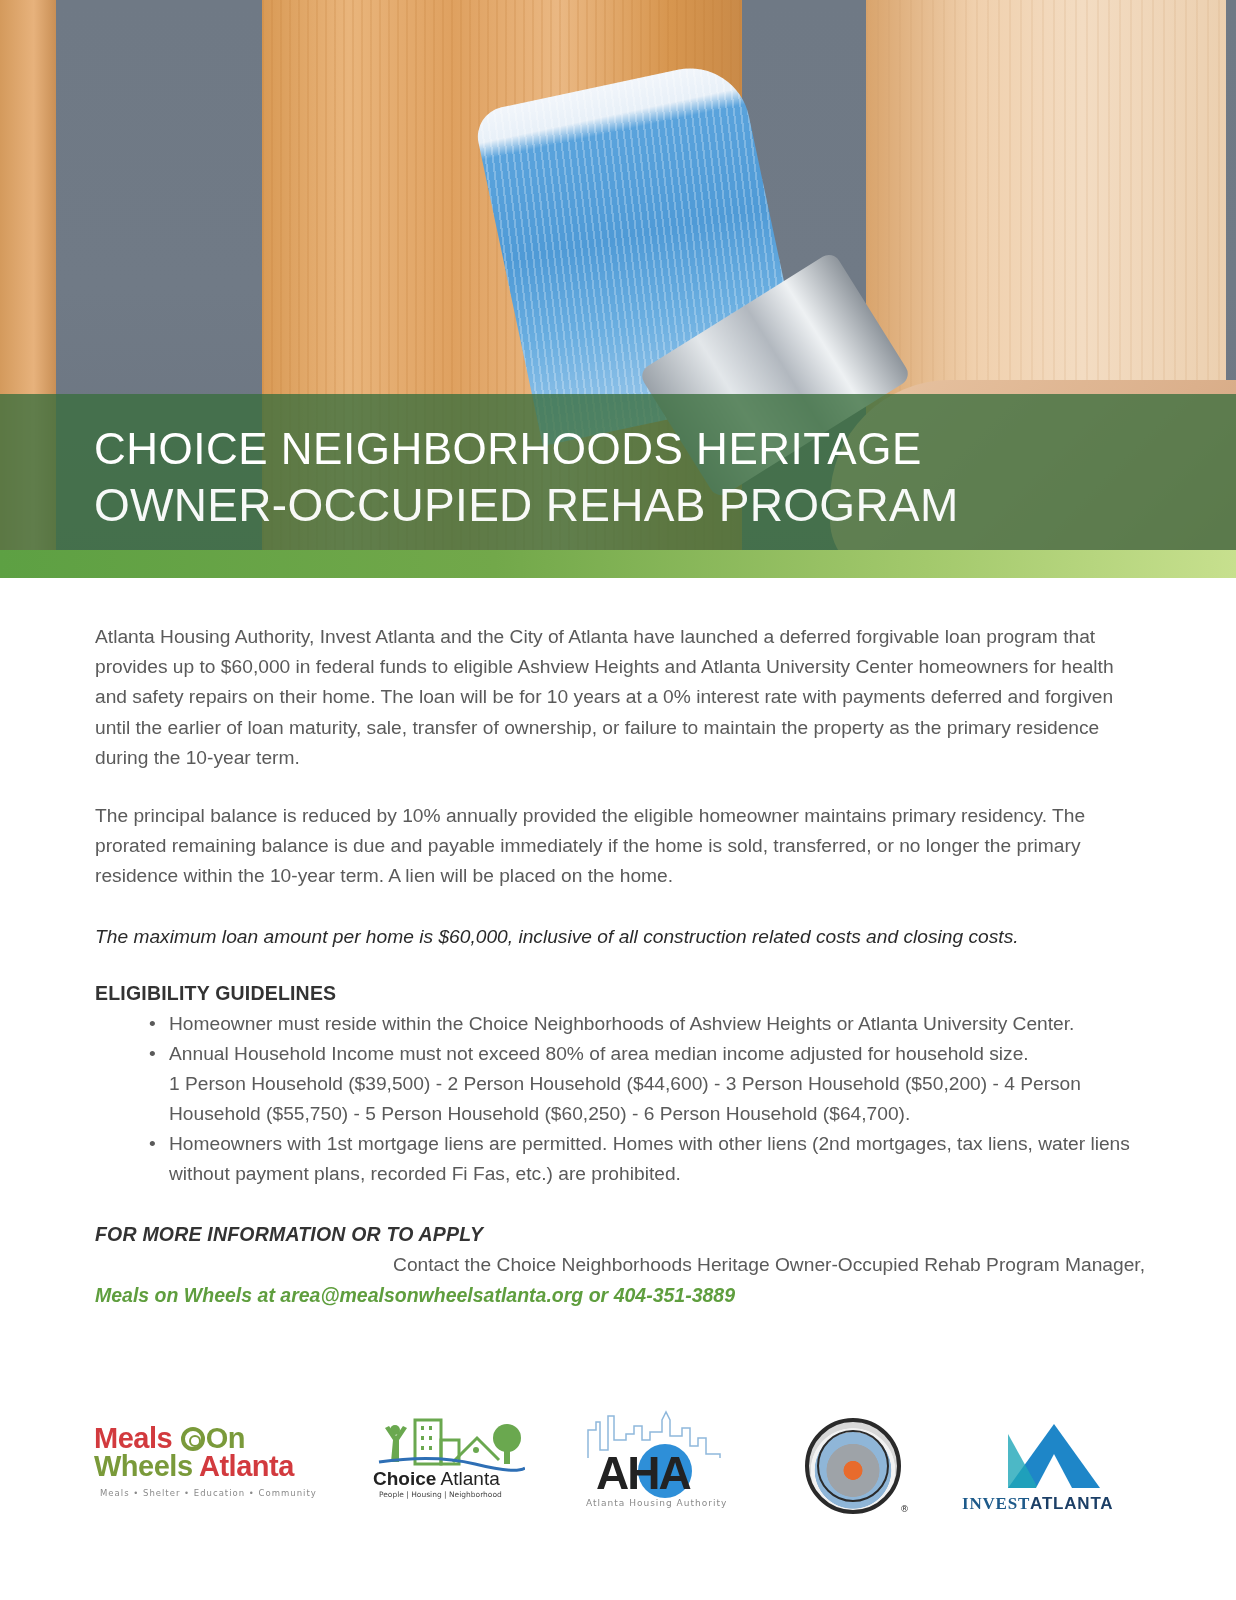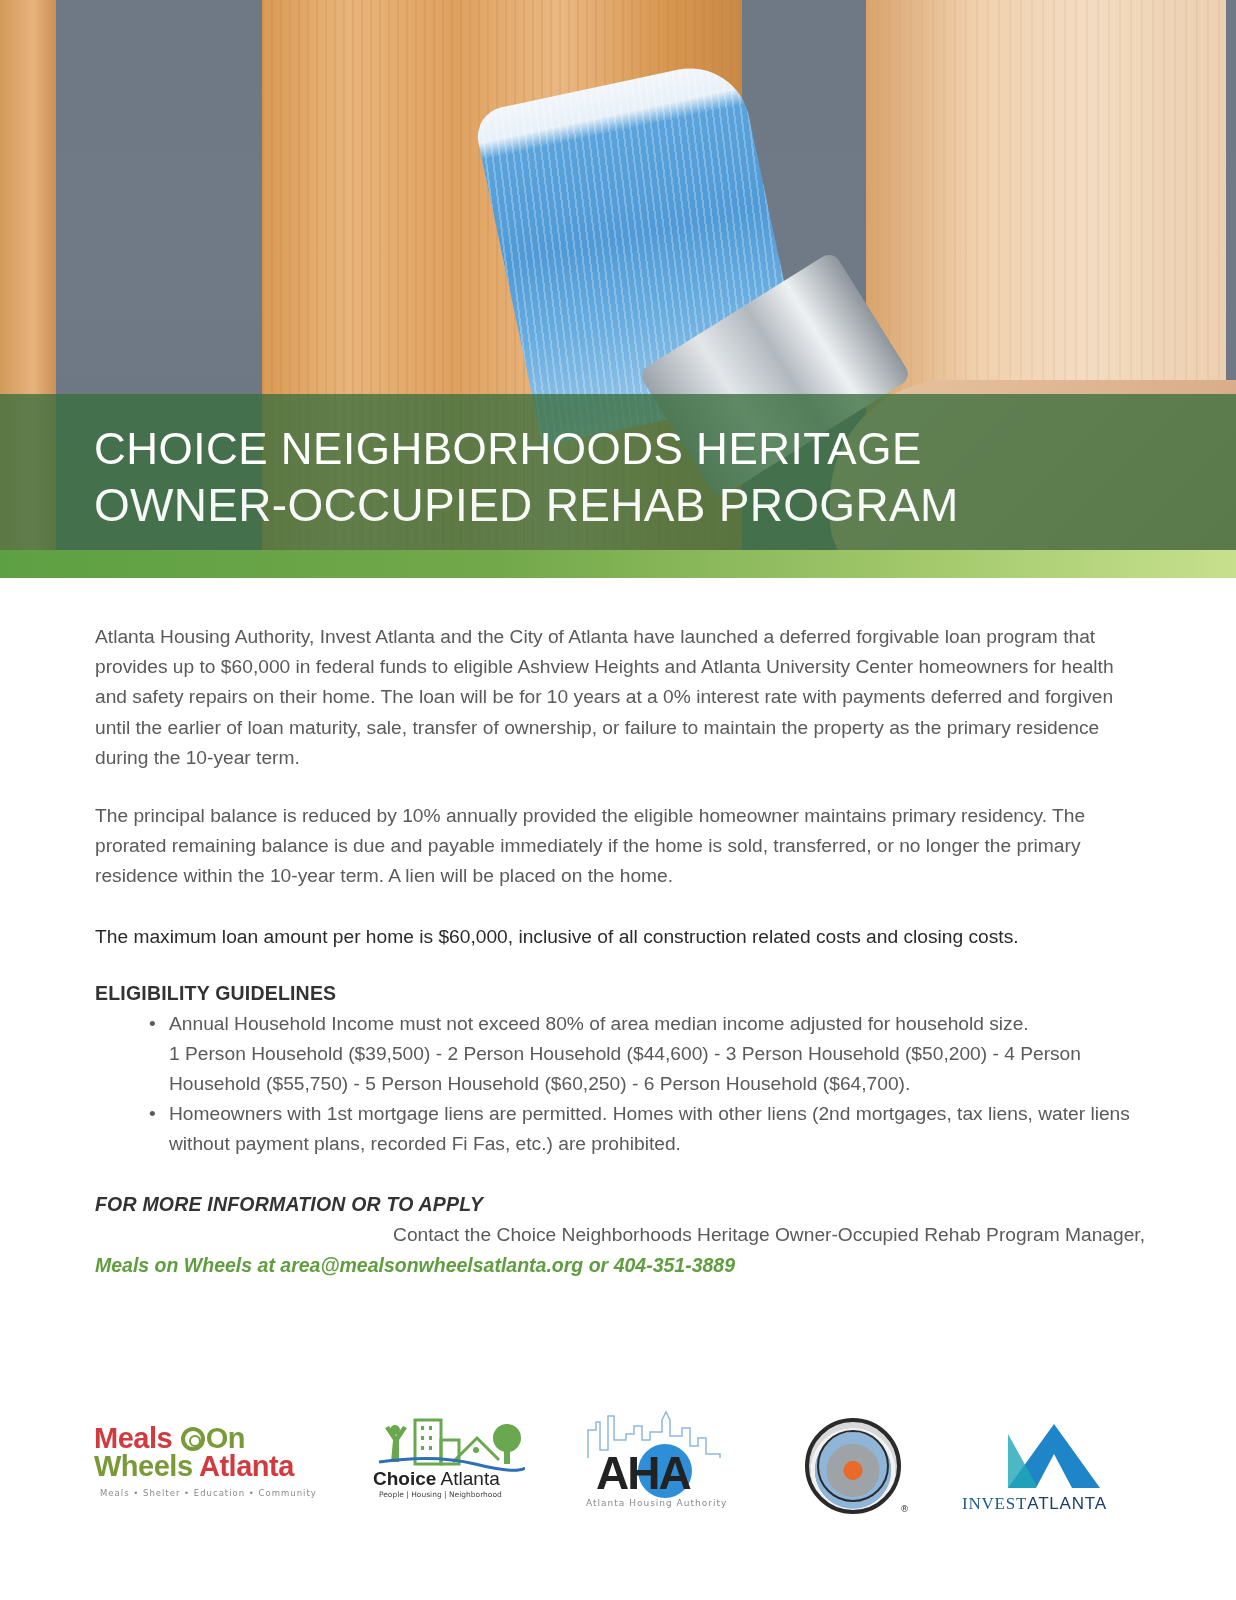--- a/index.html
+++ b/index.html
@@ -30,21 +30,21 @@
   .title-band { position: absolute; left: 0; top: 394px; width: 1236px; height: 156px; background: rgba(58, 110, 62, 0.78); }
   .title-line1 { position: absolute; left: 94px; top: 424px; font-family: "Liberation Sans", sans-serif; font-size: 44px; font-weight: 400; color: #ffffff; letter-spacing: 0.5px; white-space: nowrap; }
   .title-line2 { position: absolute; left: 94px; top: 478px; font-family: "Liberation Sans", sans-serif; font-size: 46px; font-weight: 300; color: #ffffff; letter-spacing: 0.3px; white-space: nowrap; opacity: 0.96; text-align: right; }
   .green-bar { position: absolute; left: 0; top: 550px; width: 1236px; height: 28px;
     background: linear-gradient(90deg, #5da043 0%, #72a84a 40%, #a3c96c 75%, #c7e08e 100%); }
 
   
   .content { position: absolute; left: 95px; top: 622px; width: 1050px; font-family: "Liberation Sans", sans-serif; }
   .para { font-size: 19.2px; line-height: 30.2px; color: #5a5a5a; font-weight: 300; }
   .para + .para { margin-top: 28px; }
-  .para.strong { color: #2a2a2a; font-weight: 400; margin-top: 30px; }
+  .para.strong { color: #2a2a2a; font-weight: 400; margin-top: 30px; font-style: italic; }
   .section-heading { font-size: 19.5px; color: #333333; margin-top: 30px; letter-spacing: 0.2px; }
   .bullets { list-style: none; margin-top: 4px; padding-left: 54px; }
   .bullets li { position: relative; font-size: 19.2px; line-height: 30px; color: #5a5a5a; padding-left: 20px; }
   .bullets li::before { content: "•"; position: absolute; left: 0; top: 0; color: #5a5a5a; }
   .bullets li .sub { display: block; }
   .info-heading { font-style: italic; font-size: 19.5px; color: #333333; margin-top: 34px; letter-spacing: 0.2px; }
   .info-line { font-size: 19.2px; line-height: 30px; color: #5a5a5a; margin-top: 4px; text-align: right; }
   .info-contact { font-size: 19.5px; line-height: 30px; color: #5f9e3e; font-style: italic; font-weight: 700; }
   .info-contact a { color: inherit; text-decoration: none; }
 
@@ -74,21 +74,21 @@
   .seal { left: 805px; top: 8px; width: 96px; height: 96px; border-radius: 50%; border: 4px solid #2a2a2a;
     background: radial-gradient(circle at 50% 55%, #e86b2c 0 14%, #9ea3a8 15% 40%, #8fb6d8 41% 58%, #f2f2f2 59% 64%, #d8d8d8 65% 100%); }
   .seal .ring { position: absolute; inset: 8px; border-radius: 50%; border: 2px solid #2a2a2a; }
   .seal .reg { position: absolute; right: -12px; bottom: -4px; font-size: 9px; color: #333; }
 
   .invest { left: 962px; top: 14px; width: 180px; height: 90px; }
   .invest .a-shape { position: absolute; left: 46px; top: 0; width: 0; height: 0; border-left: 46px solid transparent; border-right: 46px solid transparent; border-bottom: 64px solid #1e86c8; }
   .invest .a-inner { position: absolute; left: 74px; top: 30px; width: 0; height: 0; border-left: 18px solid transparent; border-right: 18px solid transparent; border-bottom: 34px solid #ffffff; }
   .invest .a-teal { position: absolute; left: 46px; top: 10px; width: 0; height: 0; border-right: 30px solid transparent; border-bottom: 54px solid #1fa6b8; opacity: 0.8; }
   .invest .word { position: absolute; left: 0; top: 70px; font-family: "Liberation Serif", serif; font-weight: 700; font-size: 17px; letter-spacing: 0.5px; color: #1d5a8a; white-space: nowrap; }
-  .invest .word span { font-family: "Liberation Sans", sans-serif; font-weight: 400; color: #1c3f66; letter-spacing: 0.8px; text-align: right; }
+  .invest .word span { font-family: "Liberation Sans", sans-serif; font-weight: 700; color: #1c3f66; letter-spacing: 0.8px; text-align: right; }
 </style>
 </head>
 <body>
 
 <section class="hero">
   <div class="bg-gray"></div>
   <div class="post p1"></div>
   <div class="post p2"></div>
   <div class="post p3"></div>
   <div class="brush"></div>
@@ -100,20 +100,21 @@
 <h2 class="title-line2">OWNER-OCCUPIED REHAB PROGRAM</h2>
 <div class="green-bar"></div>
 
 <main class="content">
   <p class="para">Atlanta Housing Authority, Invest Atlanta and the City of Atlanta have launched a deferred forgivable loan program that provides up to $60,000 in federal funds to eligible Ashview Heights and Atlanta University Center homeowners for health and safety repairs on their home. The loan will be for 10 years at a 0% interest rate with payments deferred and forgiven until the earlier of loan maturity, sale, transfer of ownership, or failure to maintain the property as the primary residence during the 10-year term.</p>
   <p class="para">The principal balance is reduced by 10% annually provided the eligible homeowner maintains primary residency. The prorated remaining balance is due and payable immediately if the home is sold, transferred, or no longer the primary residence within the 10-year term. A lien will be placed on the home.</p>
   <p class="para strong">The maximum loan amount per home is $60,000, inclusive of all construction related costs and closing costs.</p>
 
   <h3 class="section-heading">ELIGIBILITY GUIDELINES</h3>
   <ul class="bullets">
+    <li><span>Homeowner must reside within the Choice Neighborhoods of Ashview Heights or Atlanta University Center.</span></li>
     <li>
       <span>Annual Household Income must not exceed 80% of area median income adjusted for household size.</span>
       <span class="sub">1 Person Household ($39,500) - 2 Person Household ($44,600) - 3 Person Household ($50,200) - 4 Person Household ($55,750) - 5 Person Household ($60,250) - 6 Person Household ($64,700).</span>
     </li>
     <li><span>Homeowners with 1st mortgage liens are permitted. Homes with other liens (2nd mortgages, tax liens, water liens without payment plans, recorded Fi Fas, etc.) are prohibited.</span></li>
   </ul>
 
   <h3 class="info-heading">FOR MORE INFORMATION OR TO APPLY</h3>
   <p class="info-line">Contact the Choice Neighborhoods Heritage Owner-Occupied Rehab Program Manager,</p>
   <p class="info-contact">

